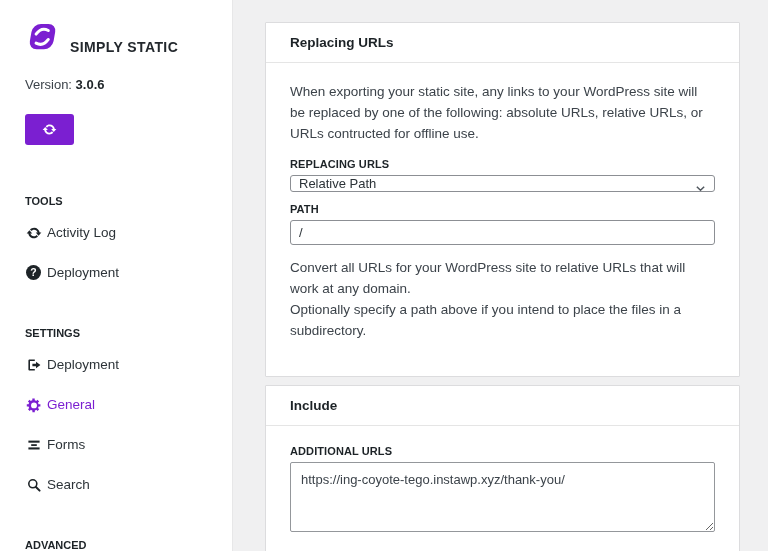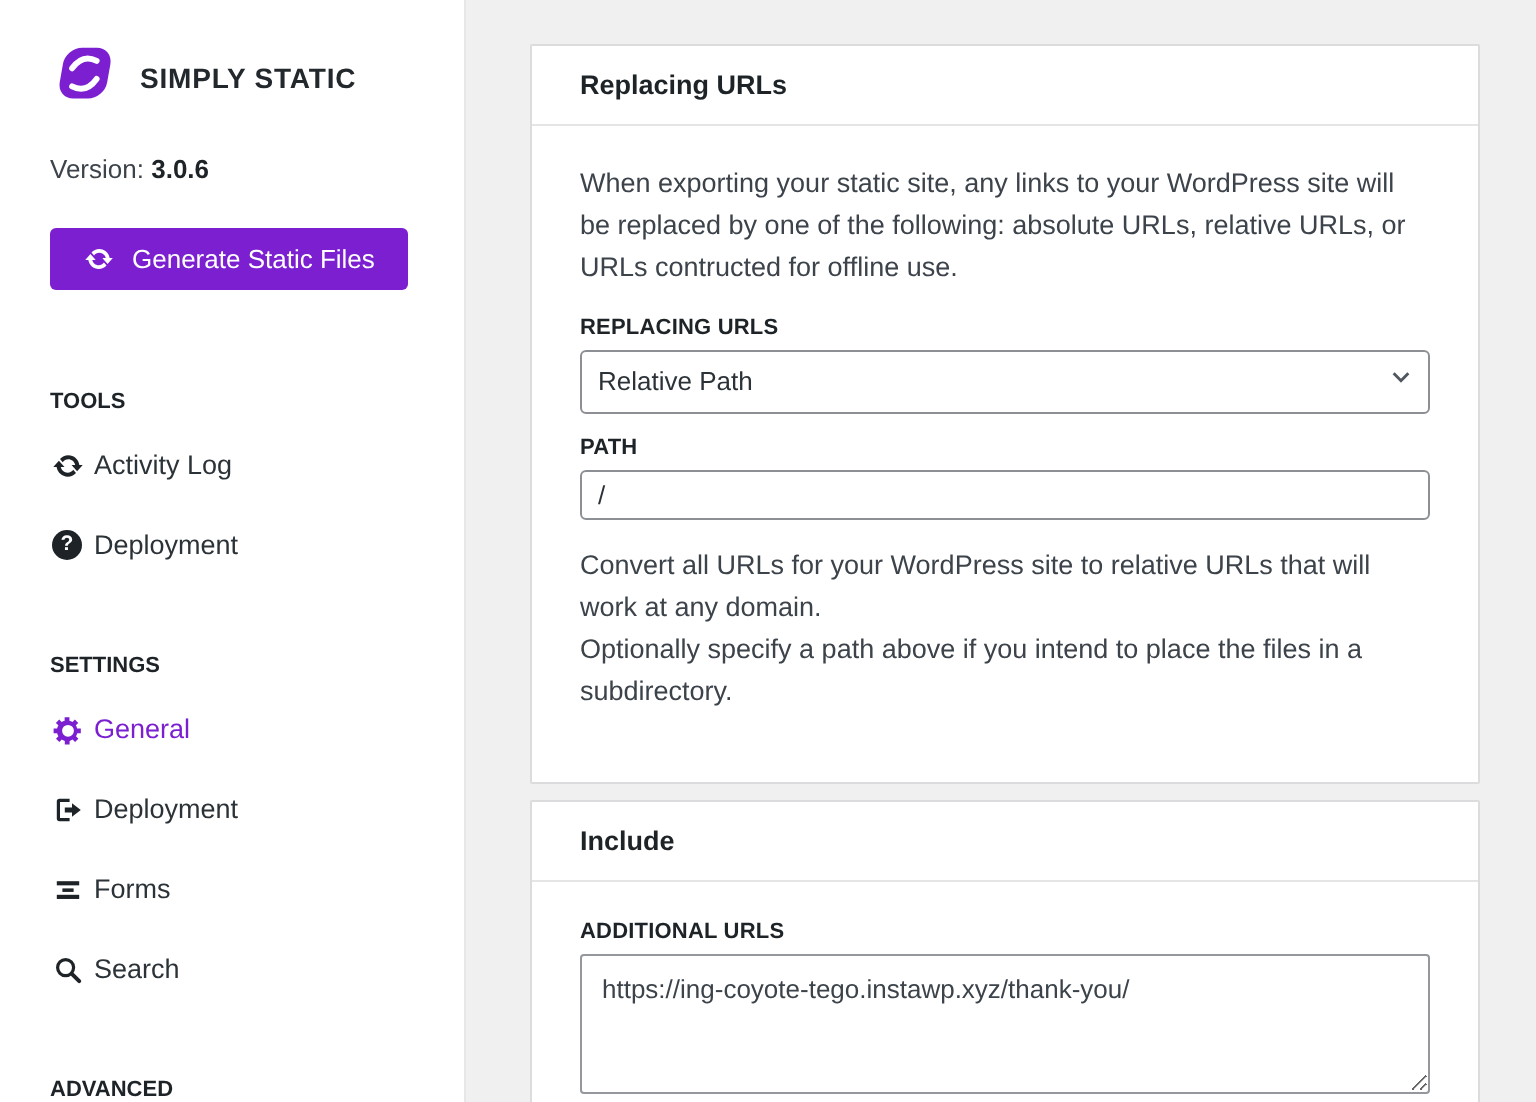--- a/index.html
+++ b/index.html
@@ -7,21 +7,21 @@
     width: 768px; height: 551px; overflow: hidden;
     font-family: "Liberation Sans", sans-serif;
     font-size: 13px; color: #3c434a; background: #f0f0f1;
   }
   
   .sidebar {
     position: absolute; left: 0; top: 0; width: 233px; height: 551px;
     background: #ffffff; border-right: 1px solid #e7e7e8;
     padding: 22px 20px 0 25px;
   }
-  .logo-row { display: flex; align-items: center; gap: 9px; margin-bottom: 22px; }
+  .logo-row { display: flex; align-items: flex-end; gap: 9px; margin-bottom: 22px; }
   .logo-mark { flex: 0 0 auto; }
   .logo-text { font-size: 14px; font-weight: 700; color: #23282d; letter-spacing: .4px; }
   .version { font-size: 13px; color: #3c434a; margin-bottom: 22px; }
   .version b { font-weight: 700; color: #1d2327; }
   .generate-btn {
     display: inline-flex; align-items: center; gap: 9px;
     background: #7b1fd1; color: #fff; border: none; border-radius: 3px;
     padding: 8px 17px; font-size: 13px; font-family: inherit; cursor: pointer;
     margin-bottom: 10px;
   }
@@ -55,21 +55,21 @@
     font-weight: 700; font-size: 13.5px; color: #1d2327;
   }
   .card-body { padding: 19px 24px 20px 24px; }
   .intro { font-size: 13.5px; line-height: 1.55; color: #3c434a; margin-bottom: 13px; }
   .field-label {
     display: block; font-size: 11px; font-weight: 600; color: #1d2327;
     margin-bottom: 5px; letter-spacing: .1px;
   }
   .select-wrap { position: relative; margin-bottom: 11px; }
   select.wp-select {
-    width: 100%; height: 32px; font-family: inherit; font-size: 13px; color: #2c3338;
+    width: 100%; height: 17px; font-family: inherit; font-size: 13px; color: #2c3338;
     border: 1px solid #8c8f94; border-radius: 3px; background: #fff;
     padding: 0 26px 0 8px; appearance: none; -webkit-appearance: none; cursor: pointer;
   }
   .select-chevron { position: absolute; right: 9px; top: 7px; pointer-events: none; color: #50575e; }
   input.wp-input {
     width: 100%; height: 25px; font-family: inherit; font-size: 13px; color: #2c3338;
     border: 1px solid #8c8f94; border-radius: 3px; background: #fff;
     padding: 0 8px; margin-bottom: 13px;
   }
   .help-text { font-size: 13.5px; line-height: 1.55; color: #3c434a; }
@@ -107,21 +107,20 @@
     <span>Version:</span>
     <b>3.0.6</b>
   </div>
 
   <button class="generate-btn">
     <span class="icn" style="color:#fff">
       <svg width="15" height="15" viewBox="0 0 20 20" fill="currentColor">
         <path d="M10.2 3.3c3.5 0 6.4 2.6 6.9 6h2.1l-3.5 4-3.5-4h2.3c-.4-2-2.2-3.5-4.3-3.5-1.5 0-2.7.7-3.5 1.8L5 5.7c1.3-1.5 3.1-2.4 5.2-2.4zM9.8 16.7c-3.5 0-6.4-2.6-6.9-6H.8l3.5-4 3.5 4H5.5c.4 2 2.2 3.5 4.3 3.5 1.5 0 2.7-.7 3.5-1.8l1.7 2c-1.3 1.4-3.1 2.3-5.2 2.3z"></path>
       </svg>
     </span>
-    <span>Generate Static Files</span>
   </button>
 
   <div class="nav-section-title">TOOLS</div>
 
   <div class="nav-item">
     <span class="icn">
       <svg width="16" height="16" viewBox="0 0 20 20" fill="currentColor">
         <path d="M10.2 3.3c3.5 0 6.4 2.6 6.9 6h2.1l-3.5 4-3.5-4h2.3c-.4-2-2.2-3.5-4.3-3.5-1.5 0-2.7.7-3.5 1.8L5 5.7c1.3-1.5 3.1-2.4 5.2-2.4zM9.8 16.7c-3.5 0-6.4-2.6-6.9-6H.8l3.5-4 3.5 4H5.5c.4 2 2.2 3.5 4.3 3.5 1.5 0 2.7-.7 3.5-1.8l1.7 2c-1.3 1.4-3.1 2.3-5.2 2.3z"></path>
       </svg>
     </span>
@@ -129,38 +128,38 @@
   </div>
 
   <div class="nav-item">
     <span class="icn">
       <span class="help-circle">?</span>
     </span>
     <span>Deployment</span>
   </div>
 
   <div class="nav-section-title">SETTINGS</div>
-
-  <div class="nav-item active">
-    <span class="icn">
-      <svg width="16" height="16" viewBox="0 0 20 20" fill="currentColor" fill-rule="evenodd">
-        <path d="M18 12h-2.2c-.2.7-.4 1.3-.8 1.9l1.5 1.5-2.1 2.1-1.5-1.5c-.6.4-1.2.6-1.9.8V19H8v-2.2c-.7-.2-1.3-.4-1.9-.8l-1.5 1.5-2.1-2.1 1.5-1.5c-.4-.6-.6-1.2-.8-1.9H1V9h2.2c.2-.7.4-1.3.8-1.9L2.4 5.6l2.1-2.1L6 5c.6-.4 1.2-.6 1.9-.8V2h3v2.2c.7.2 1.3.4 1.9.8l1.5-1.5 2.1 2.1-1.5 1.5c.4.6.6 1.2.8 1.9H18v3zM10 6.8a3.7 3.7 0 1 0 0 7.4 3.7 3.7 0 0 0 0-7.4z"></path>
-      </svg>
-    </span>
-    <span>General</span>
-  </div>
 
   <div class="nav-item">
     <span class="icn">
       <svg width="16" height="16" viewBox="0 0 20 20" fill="currentColor">
         <path d="M11 3H4.5C3.7 3 3 3.7 3 4.5v11c0 .8.7 1.5 1.5 1.5H11v-2H5V5h6V3z"></path>
         <path d="M12.5 5.8 18 10l-5.5 4.2v-2.7H8V8.5h4.5V5.8z"></path>
       </svg>
     </span>
     <span>Deployment</span>
+  </div>
+
+  <div class="nav-item active">
+    <span class="icn">
+      <svg width="16" height="16" viewBox="0 0 20 20" fill="currentColor" fill-rule="evenodd">
+        <path d="M18 12h-2.2c-.2.7-.4 1.3-.8 1.9l1.5 1.5-2.1 2.1-1.5-1.5c-.6.4-1.2.6-1.9.8V19H8v-2.2c-.7-.2-1.3-.4-1.9-.8l-1.5 1.5-2.1-2.1 1.5-1.5c-.4-.6-.6-1.2-.8-1.9H1V9h2.2c.2-.7.4-1.3.8-1.9L2.4 5.6l2.1-2.1L6 5c.6-.4 1.2-.6 1.9-.8V2h3v2.2c.7.2 1.3.4 1.9.8l1.5-1.5 2.1 2.1-1.5 1.5c.4.6.6 1.2.8 1.9H18v3zM10 6.8a3.7 3.7 0 1 0 0 7.4 3.7 3.7 0 0 0 0-7.4z"></path>
+      </svg>
+    </span>
+    <span>General</span>
   </div>
 
   <div class="nav-item">
     <span class="icn">
       <svg width="16" height="16" viewBox="0 0 20 20" fill="currentColor">
         <rect x="3" y="4.5" width="14" height="2.6"></rect>
         <rect x="6.5" y="9" width="7" height="2.2"></rect>
         <rect x="3" y="13" width="14" height="2.6"></rect>
       </svg>
     </span>

